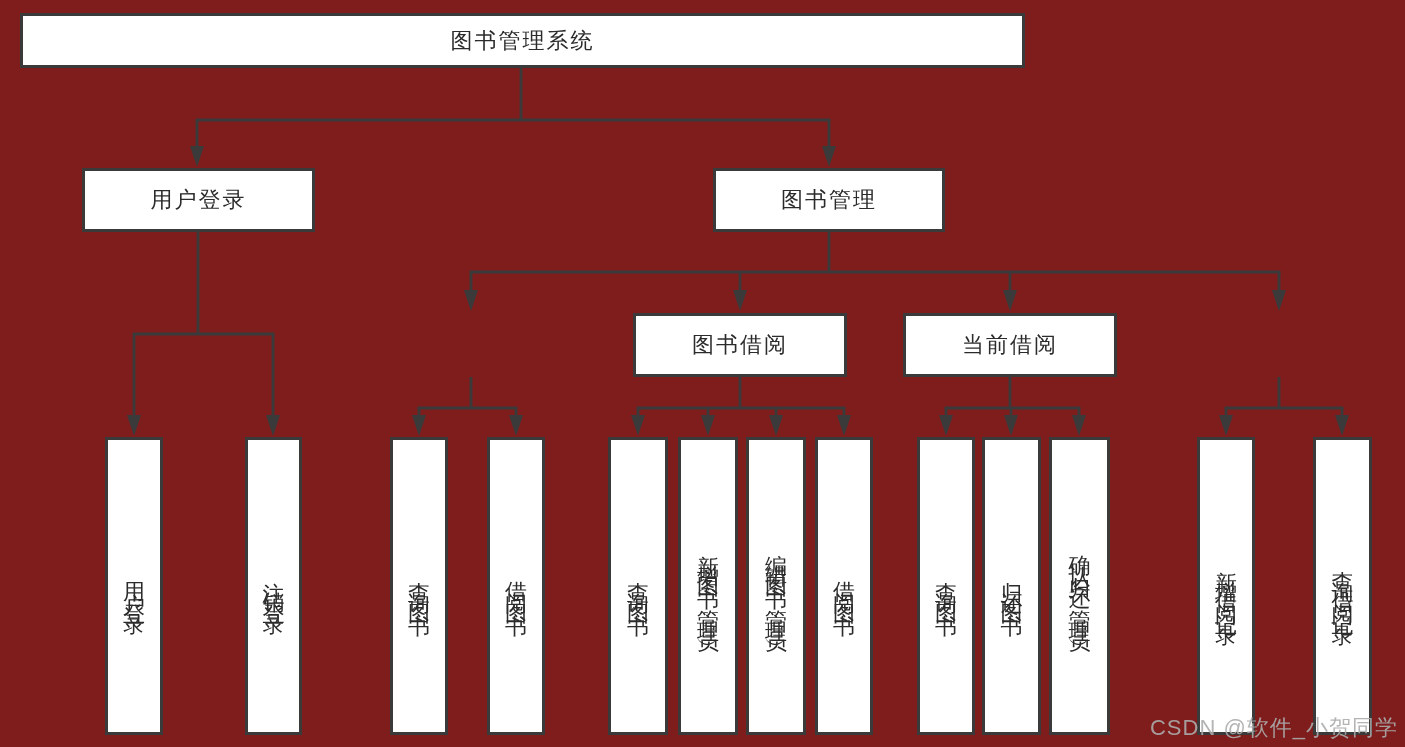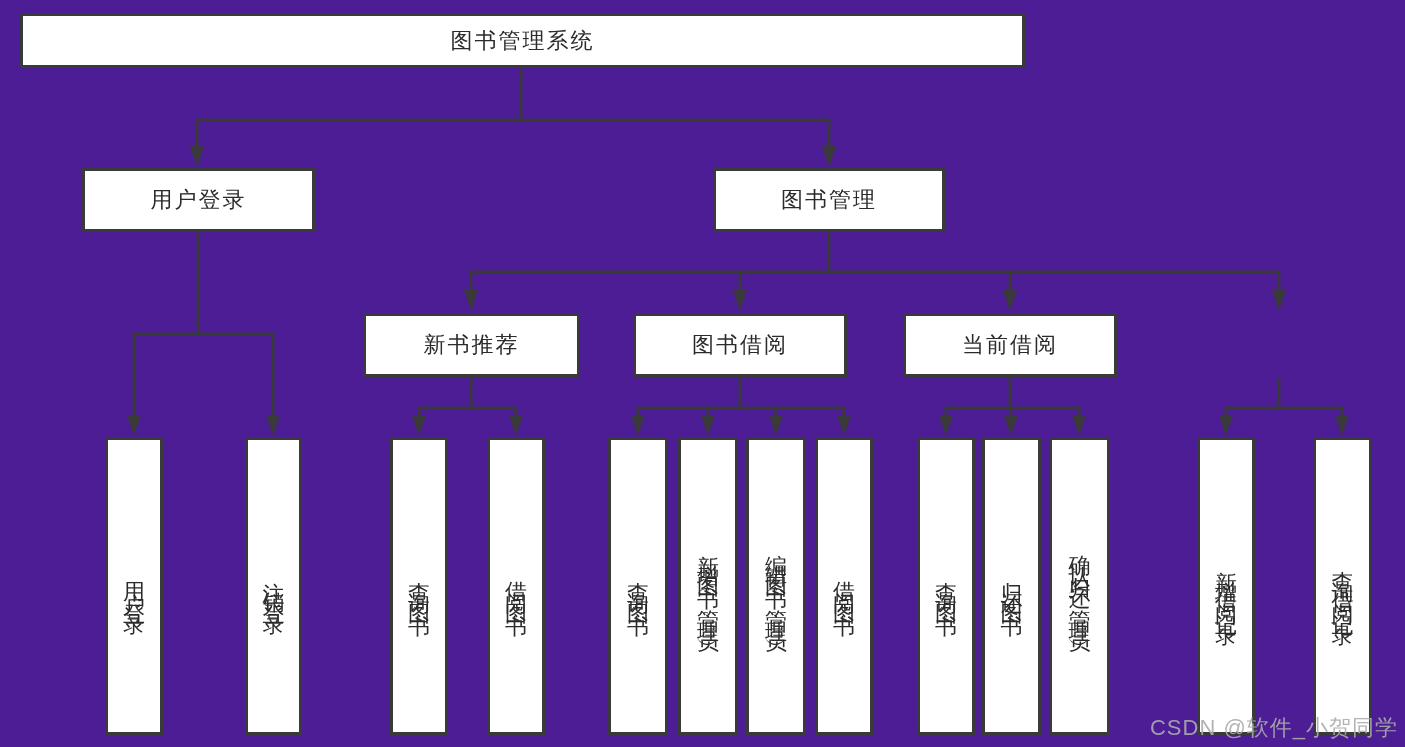--- a/index.html
+++ b/index.html
@@ -5,21 +5,21 @@
   html, body {
     margin: 0;
     padding: 0;
     background: #ffffff;
     font-family: "Liberation Sans", "DejaVu Sans", sans-serif;
   }
   #stage {
     position: relative;
     width: 1405px;
     height: 747px;
-    background: #4c1d95;
+    background: #7f1d1d;
     overflow: hidden;
   }
   #connectors {
     position: absolute;
     left: 0; top: 0;
     width: 1405px; height: 747px;
     z-index: 1;
   }
   .box {
     position: absolute;
@@ -127,21 +127,20 @@
       <polygon points="1219,415 1233,415 1226,436"></polygon>
       <polygon points="1335,415 1349,415 1342,436"></polygon>
     </g>
   </svg>
 
   <div class="box" style="left:20px; top:13px; width:1005px; height:55px;">图书管理系统</div>
 
   <div class="box" style="left:82px; top:168px; width:233px; height:64px;">用户登录</div>
   <div class="box" style="left:713px; top:168px; width:232px; height:64px;">图书管理</div>
 
-  <div class="box" style="left:363px; top:313px; width:217px; height:64px;">新书推荐</div>
   <div class="box" style="left:633px; top:313px; width:214px; height:64px;">图书借阅</div>
   <div class="box" style="left:903px; top:313px; width:214px; height:64px;text-align:right;">当前借阅</div>
 
   <div class="box" style="left:105px; top:437px; width:58px; height:298px;">
     <span class="vtext">用户登录</span>
   </div>
   <div class="box" style="left:245px; top:437px; width:57px; height:298px;">
     <span class="vtext">注销登录</span>
   </div>
 

